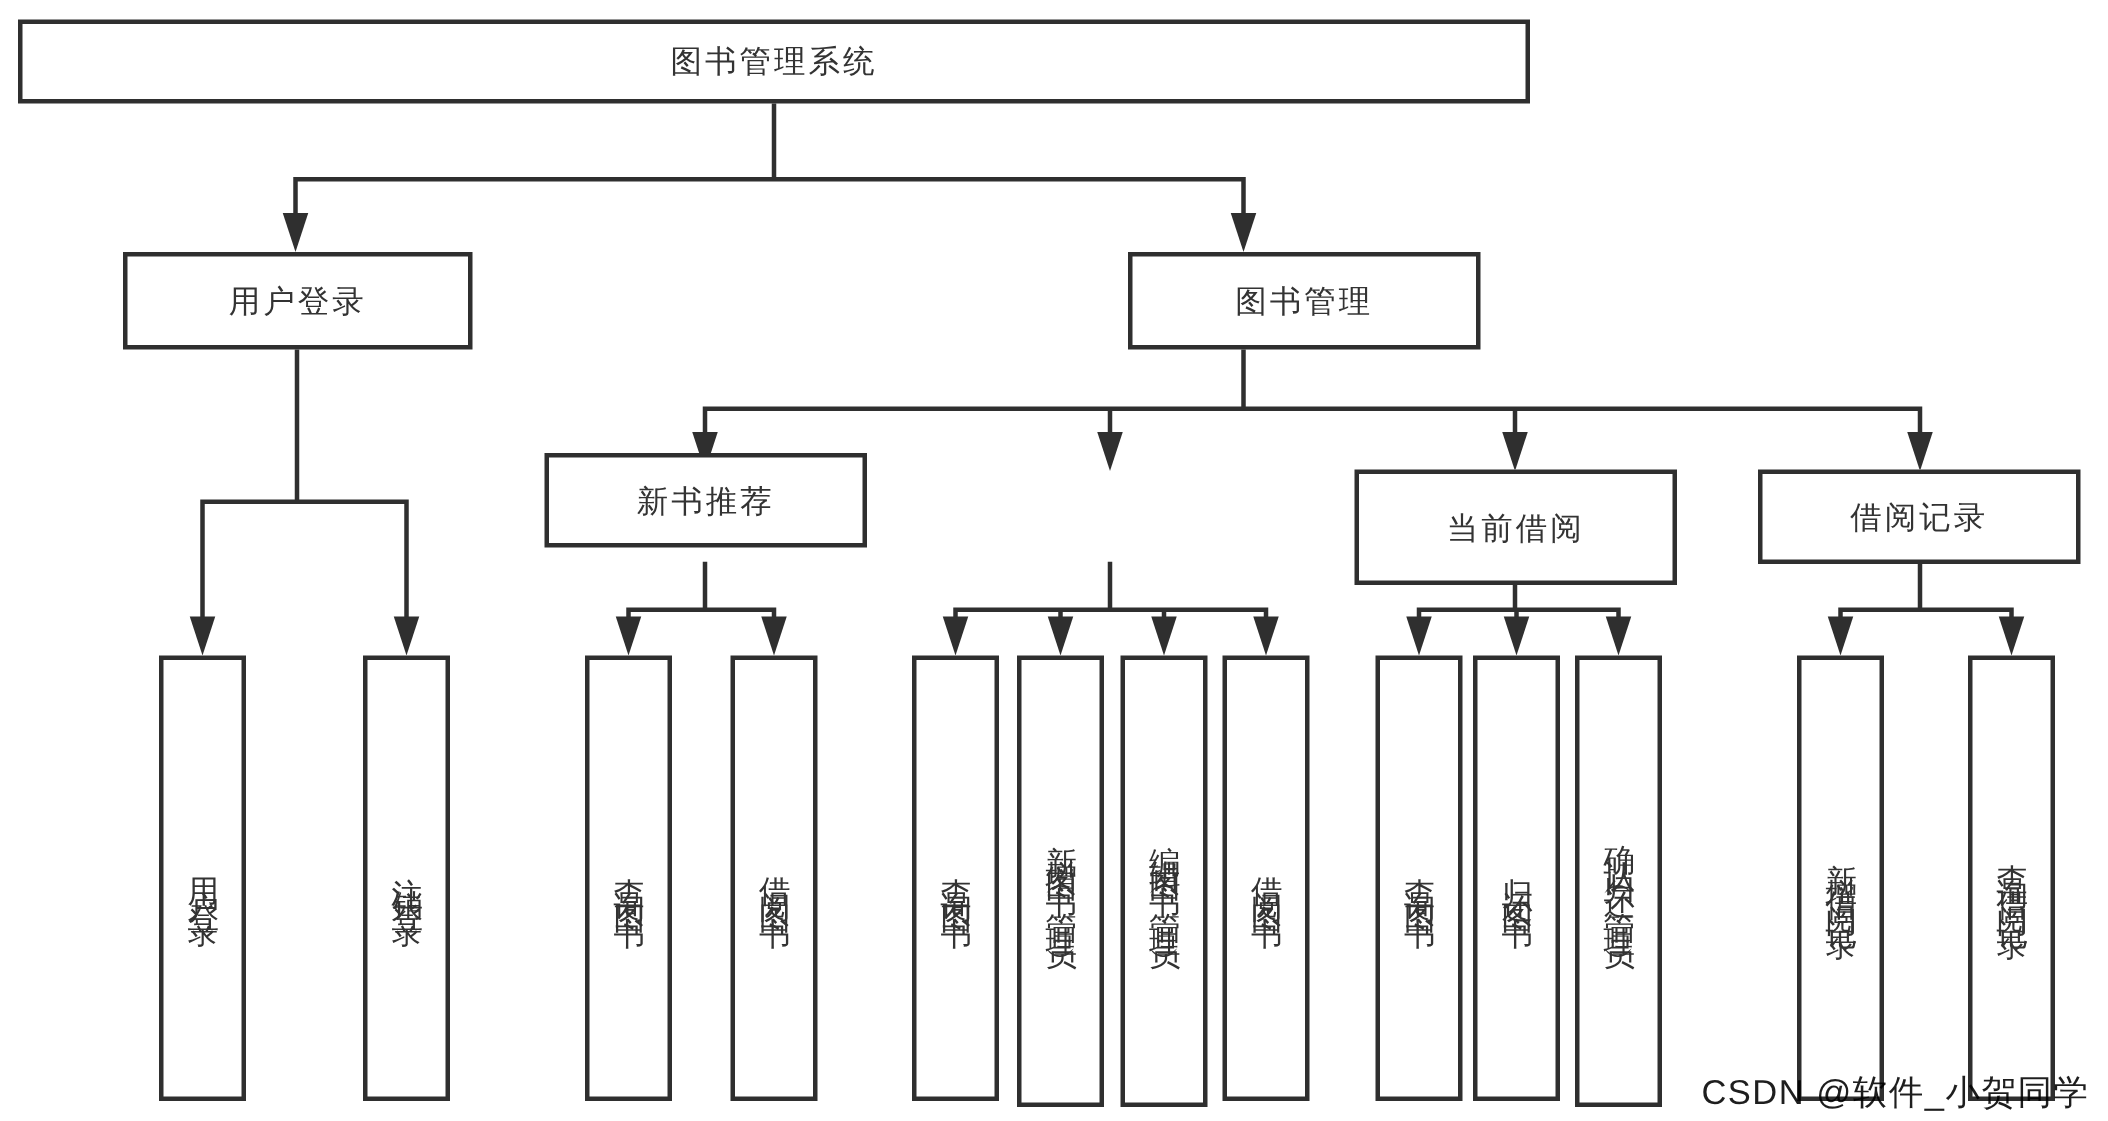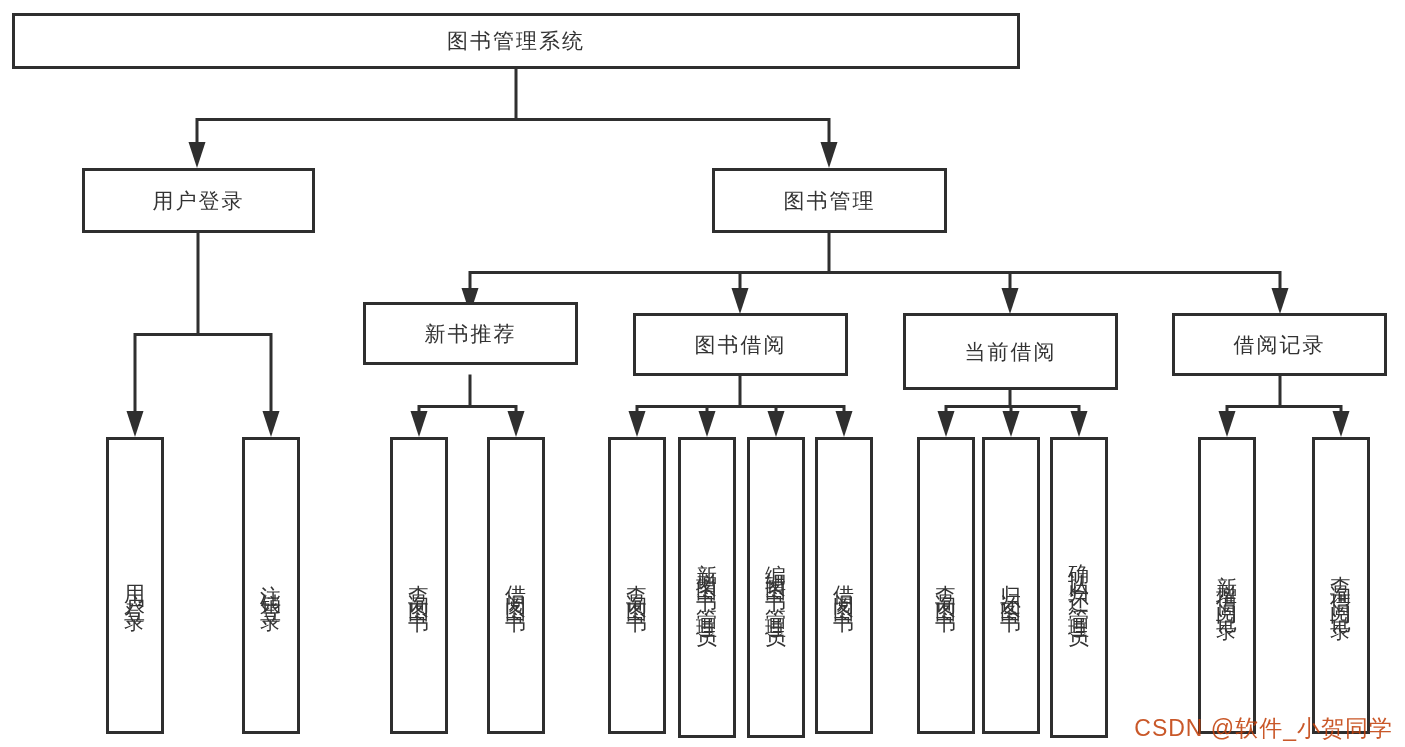--- a/index.html
+++ b/index.html
@@ -35,21 +35,21 @@
     font-size: 21px;
     letter-spacing: 9px;
     color: #333333;
     line-height: 1;
   }
   .watermark {
     position: absolute;
     right: 12px;
     bottom: 3px;
     font-size: 23px;
-    color: #c2410c;
+    color: #000000;
     letter-spacing: 1px;
     white-space: nowrap;
     z-index: 10;
     opacity: 0.88;
   }
 </style>
 </head>
 <body>
 
 <div class="canvas">
@@ -87,29 +87,26 @@
     </g>
   </svg>
 
   <div class="box" style="left:12px; top:13px; width:1008px; height:56px;">
     <span>图书管理系统</span>
   </div>
 
   <div class="box" style="left:82px; top:168px; width:233px; height:65px;">
     <span>用户登录</span>
   </div>
-  <div class="box" style="left:712px; top:168px; width:235px; height:65px;">
+  <div class="box" style="left:752px; top:168px; width:235px; height:65px;">
     <span>图书管理</span>
   </div>
 
   <div class="box" style="left:363px; top:302px; width:215px; height:63px;">
     <span>新书推荐</span>
-  </div>
-  <div class="box" style="left:633px; top:313px; width:215px; height:63px;">
-    <span>图书借阅</span>
   </div>
   <div class="box" style="left:903px; top:313px; width:215px; height:77px;">
     <span>当前借阅</span>
   </div>
   <div class="box" style="left:1172px; top:313px; width:215px; height:63px;">
     <span>借阅记录</span>
   </div>
 
   <div class="box leaf" style="left:106px; top:437px; width:58px; height:297px;">
     <span class="vlabel">用户登录</span>

